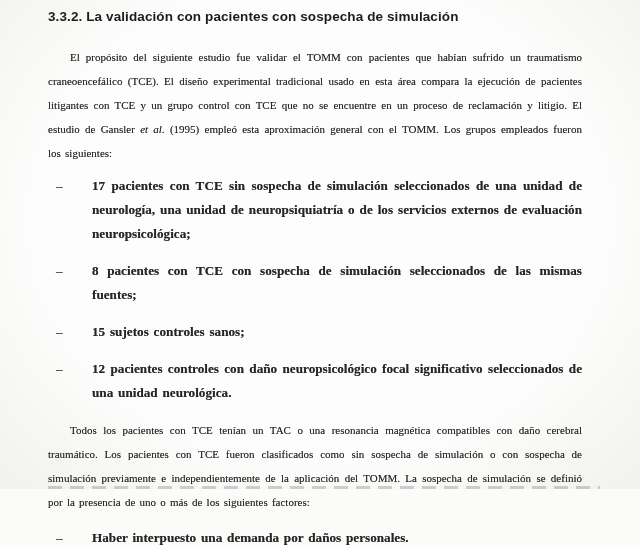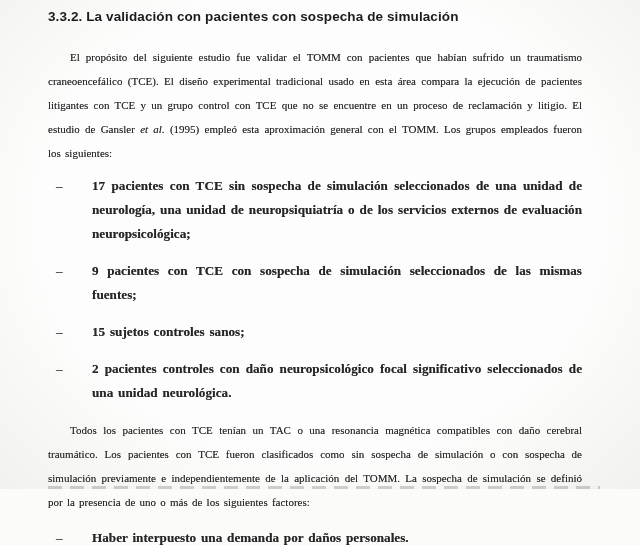--- a/index.html
+++ b/index.html
@@ -91,31 +91,31 @@
 
   <div class="list">
 
     <div class="list-item">
       <span class="marker">–</span>
       <span class="item-text">17 pacientes con TCE sin sospecha de simulación seleccionados de una unidad de neurología, una unidad de neuropsiquiatría o de los servicios externos de evaluación neuropsicológica;</span>
     </div>
 
     <div class="list-item">
       <span class="marker">–</span>
-      <span class="item-text">9 pacientes con TCE con sospecha de simulación seleccionados de las mismas fuentes;</span>
+      <span class="item-text">8 pacientes con TCE con sospecha de simulación seleccionados de las mismas fuentes;</span>
     </div>
 
     <div class="list-item">
       <span class="marker">–</span>
       <span class="item-text">15 sujetos controles sanos;</span>
     </div>
 
     <div class="list-item">
       <span class="marker">–</span>
-      <span class="item-text">2 pacientes controles con daño neuropsicológico focal significativo seleccionados de una unidad neurológica.</span>
+      <span class="item-text">12 pacientes controles con daño neuropsicológico focal significativo seleccionados de una unidad neurológica.</span>
     </div>
 
   </div>
 
   <p class="para indent mid-para">Todos los pacientes con TCE tenían un TAC o una resonancia magnética compatibles con daño cerebral traumático. Los pacientes con TCE fueron clasificados como sin sospecha de simulación o con sospecha de simulación previamente e independientemente de la aplicación del TOMM. La sospecha de simulación se definió por la presencia de uno o más de los siguientes factores:</p>
 
   <div class="list">
 
     <div class="list-item">
       <span class="marker">–</span>

